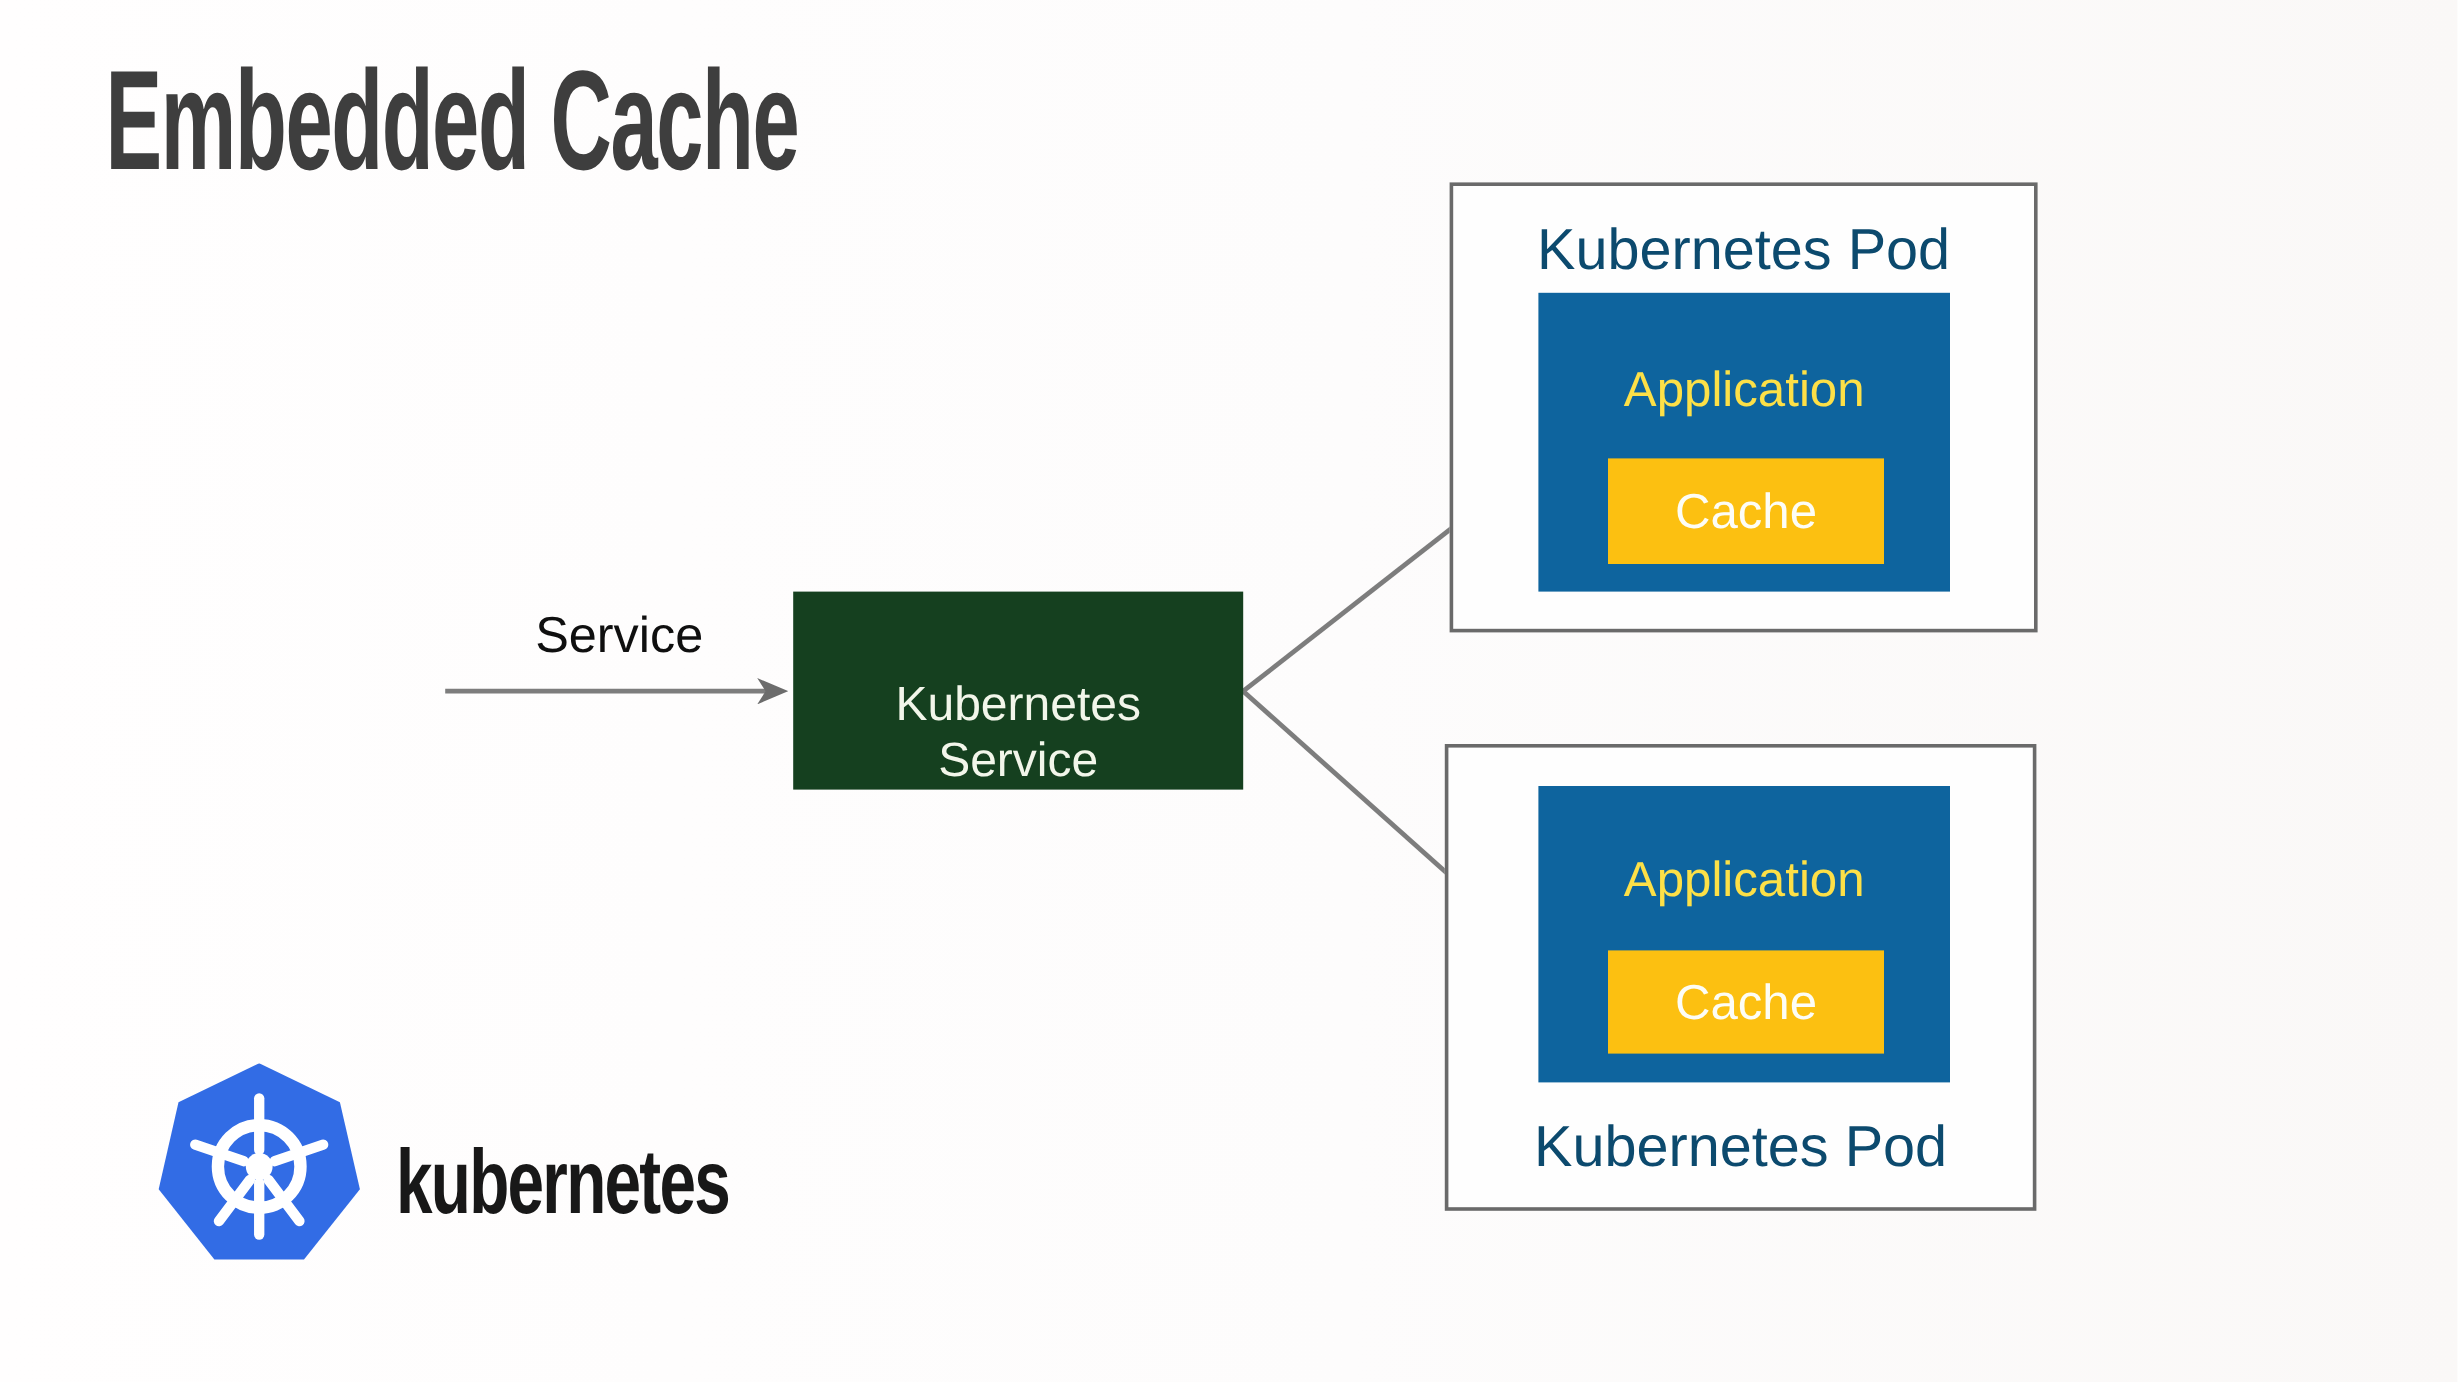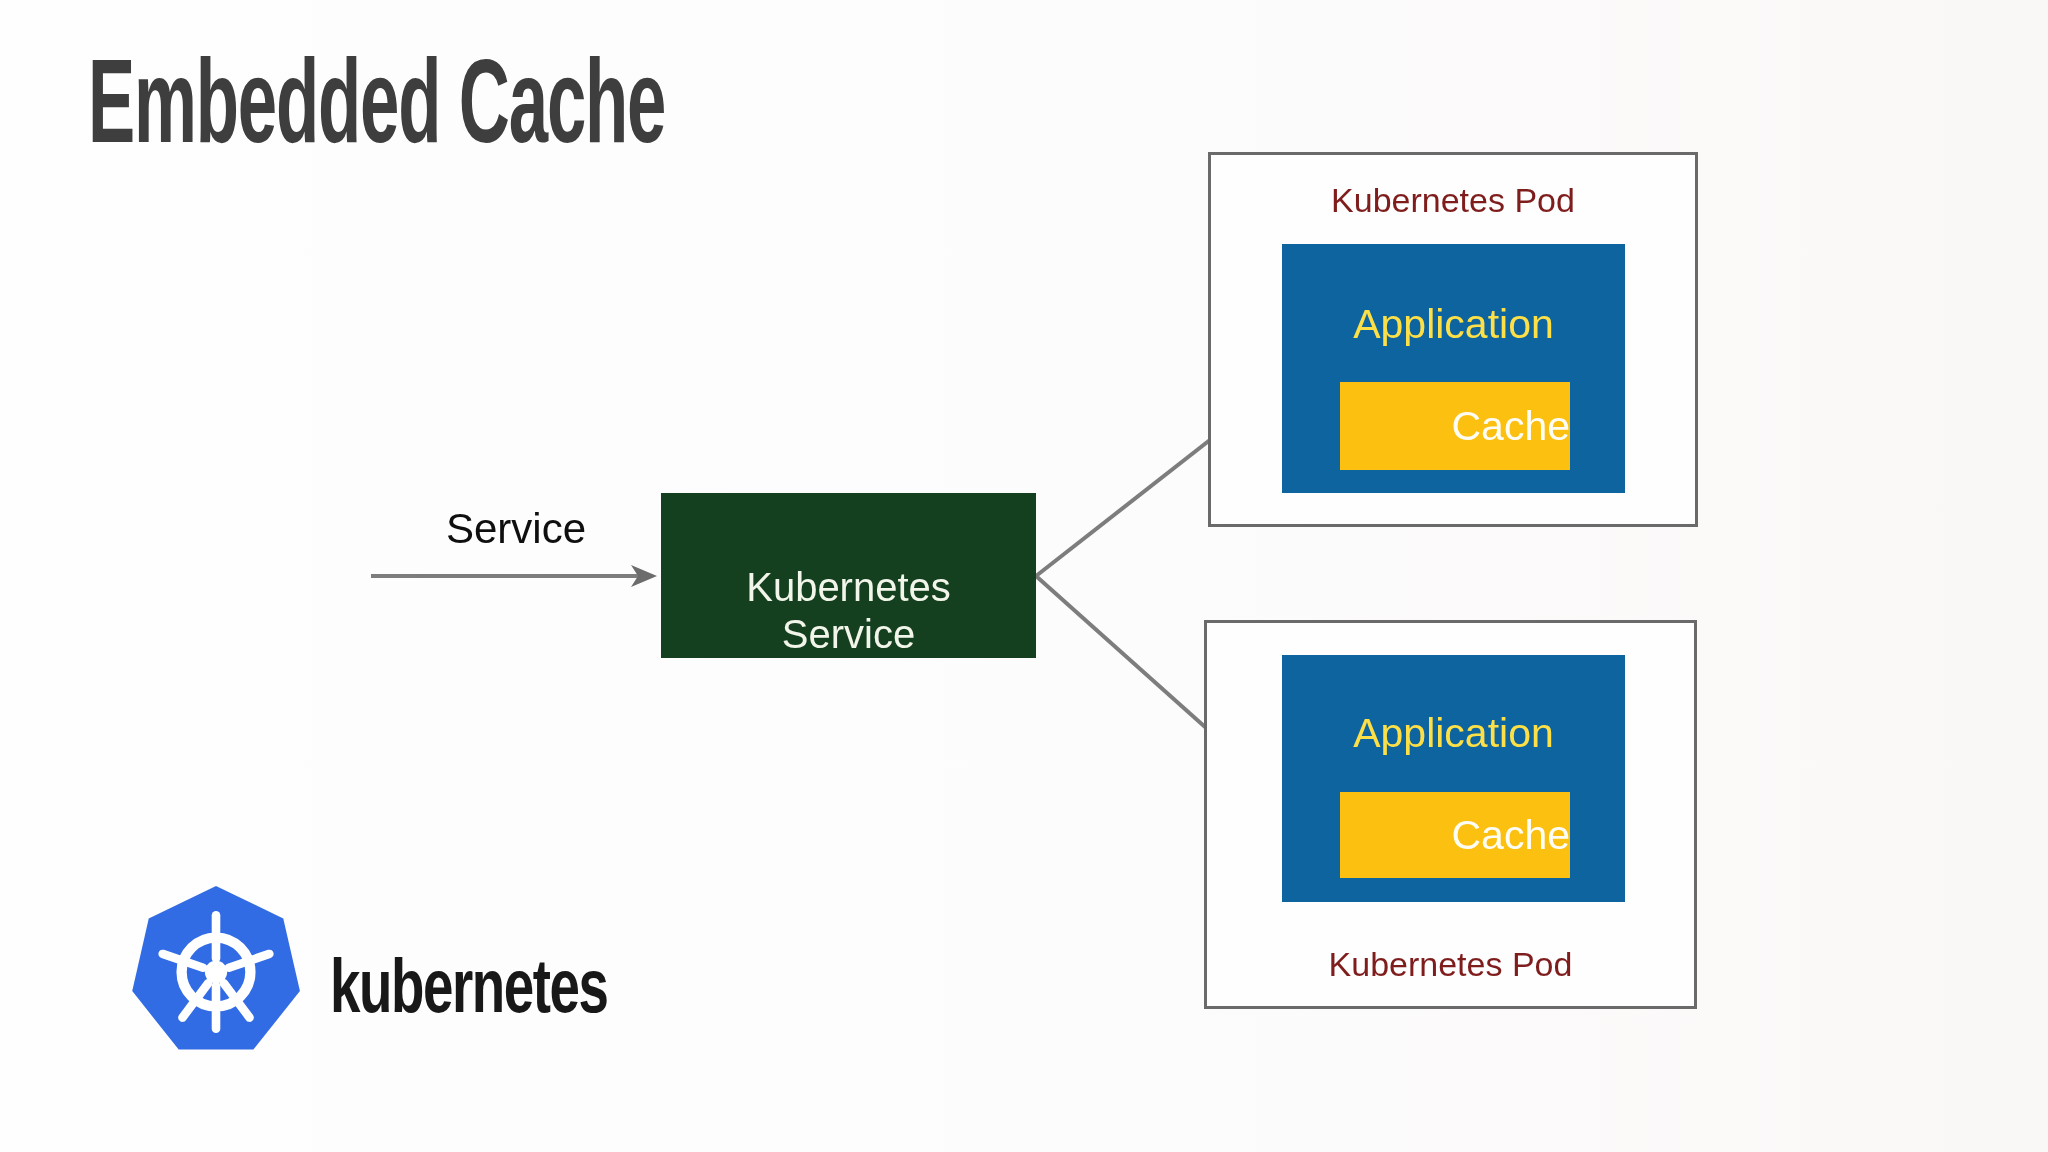--- a/index.html
+++ b/index.html
@@ -35,38 +35,38 @@
     font-size:40px;line-height:47px;
   }
   
   .pod{
     position:absolute;background:#fefefe;border:3px solid #6a6a6a;
   }
   .pod-1{left:1208px;top:152px;width:484px;height:369px;}
   .pod-2{left:1204px;top:620px;width:487px;height:383px;}
   .pod-label{
     position:absolute;left:0;width:100%;text-align:center;
-    font-size:34px;color:#7f1d1d;
+    font-size:48px;color:#0c4a6e;
   }
   .pod-label-top{top:26px;}
   .pod-label-bottom{bottom:22px;}
   
   .app-box{position:absolute;background:#0e649e;}
   .app-box-1{left:71px;top:89px;width:343px;height:249px;}
   .app-box-2{left:75px;top:32px;width:343px;height:247px;}
   .app-label{
     position:absolute;left:0;width:100%;text-align:center;
     font-size:41px;color:#fde047;
   }
   .app-label-1{top:57px;}
   .app-label-2{top:55px;}
   
   .cache-box{
     position:absolute;background:#fcc011;
-    display:flex;align-items:center;justify-content:flex-end;
+    display:flex;align-items:center;justify-content:center;
     font-size:41px;color:#fdfdf6;
   }
   .cache-box-1{left:58px;top:138px;width:230px;height:88px;}
   .cache-box-2{left:58px;top:137px;width:230px;height:86px;}
   
   .logo{position:absolute;left:130px;top:886px;width:560px;height:200px;}
   .logo-mark{position:absolute;left:0;top:0;}
   .logo-wordmark{
     position:absolute;left:200px;top:56px;
     font-size:76px;font-weight:bold;color:#181818;letter-spacing:-2px;

